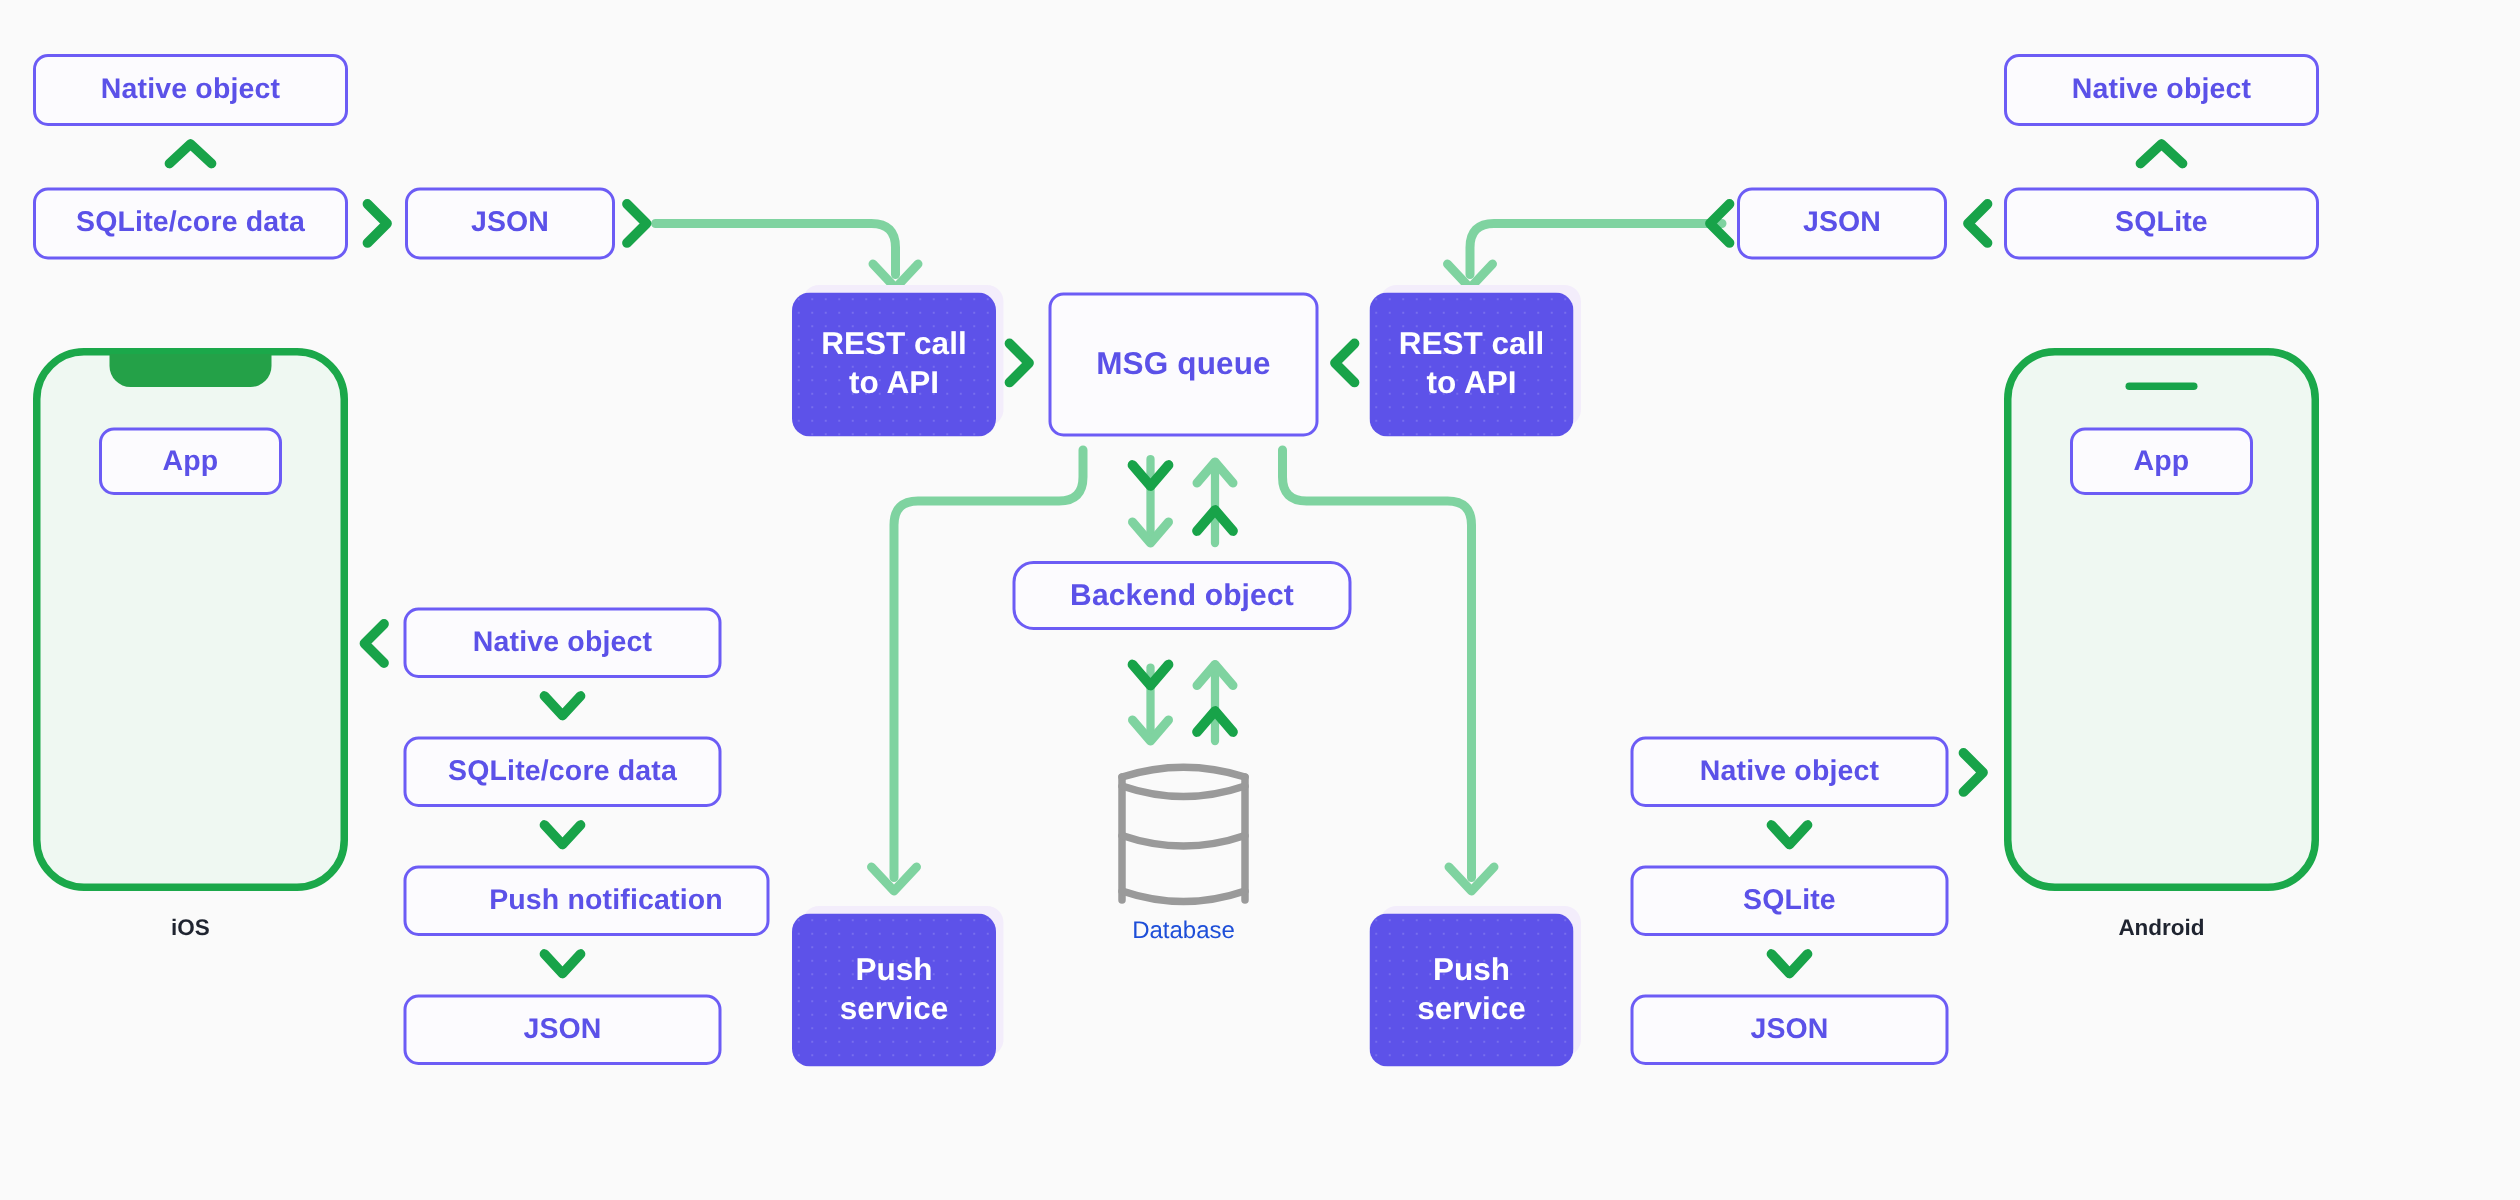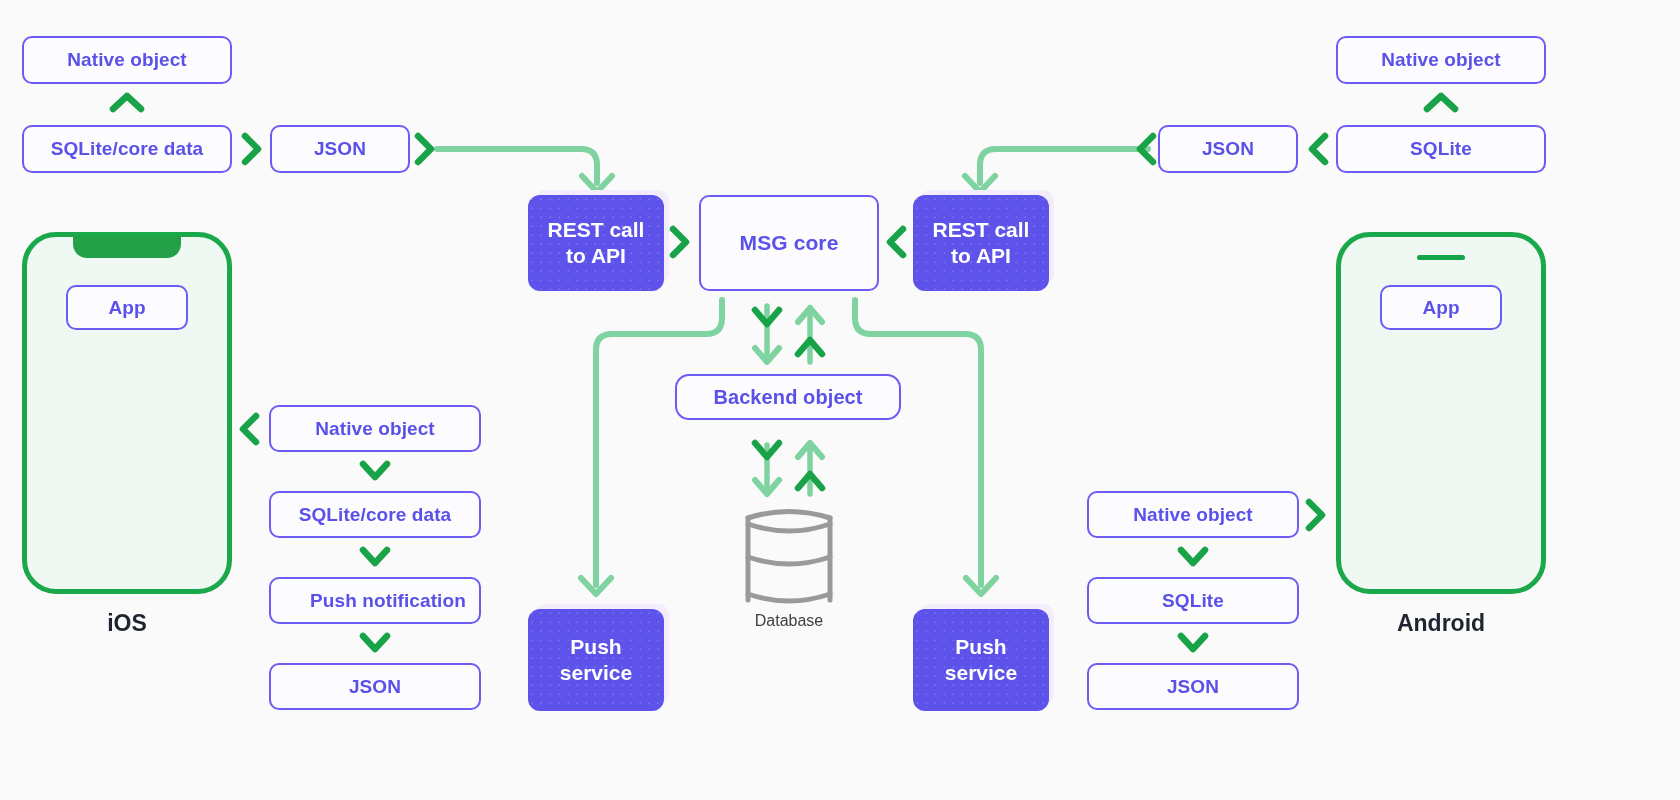--- a/index.html
+++ b/index.html
@@ -67,31 +67,31 @@
   .speaker{
     position:absolute;
     left:50%;transform:translateX(-50%);
     top:18px;
     width:48px;height:5px;border-radius:4px;
     background:#16A34A;
   }
   .platform-label{
     position:absolute;
     text-align:center;
-    font-size:23px;
+    font-size:15px;
     font-weight:700;
     color:#1F2430;
     z-index:4;
   }
   .cap-label{
     position:absolute;
     text-align:center;
     font-size:16px;
     font-weight:400;
-    color:#404040;
+    color:#1d4ed8;
     z-index:4;
   }
 </style>
 </head>
 <body>
 
 <div id="canvas">
 
   <svg id="wires" viewBox="0 0 1680 800">
     <defs>
@@ -258,21 +258,21 @@
   <div class="node pill" style="left:1158px;top:125px;width:140px;height:48px;">
     <span>JSON</span>
   </div>
 
   <div class="node solid" style="left:528px;top:195px;width:136px;height:96px;flex-direction:column;">
     <span>REST call</span>
     <span>to API</span>
   </div>
 
   <div class="node pill" style="left:699px;top:195px;width:180px;height:96px;font-size:21px;">
-    <span>MSG core</span>
+    <span>MSG queue</span>
   </div>
 
   <div class="node solid" style="left:913px;top:195px;width:136px;height:96px;flex-direction:column;">
     <span>REST call</span>
     <span>to API</span>
   </div>
 
   <div class="node pill" style="left:675px;top:374px;width:226px;height:46px;font-size:20px;border-radius:14px;">
     <span>Backend object</span>
   </div>
@@ -310,21 +310,21 @@
   <div class="platform-label" style="left:1341px;top:610px;width:200px;text-align:center;">
     <span>Android</span>
   </div>
 
   <div class="node pill" style="left:269px;top:405px;width:212px;height:47px;">
     <span>Native object</span>
   </div>
   <div class="node pill" style="left:269px;top:491px;width:212px;height:47px;">
     <span>SQLite/core data</span>
   </div>
-  <div class="node pill" style="left:269px;top:577px;width:212px;height:47px;padding-left:26px;">
+  <div class="node pill" style="left:269px;top:577px;width:244px;height:47px;padding-left:26px;">
     <span>Push notification</span>
   </div>
   <div class="node pill" style="left:269px;top:663px;width:212px;height:47px;">
     <span>JSON</span>
   </div>
 
   <div class="node pill" style="left:1087px;top:491px;width:212px;height:47px;">
     <span>Native object</span>
   </div>
   <div class="node pill" style="left:1087px;top:577px;width:212px;height:47px;">

